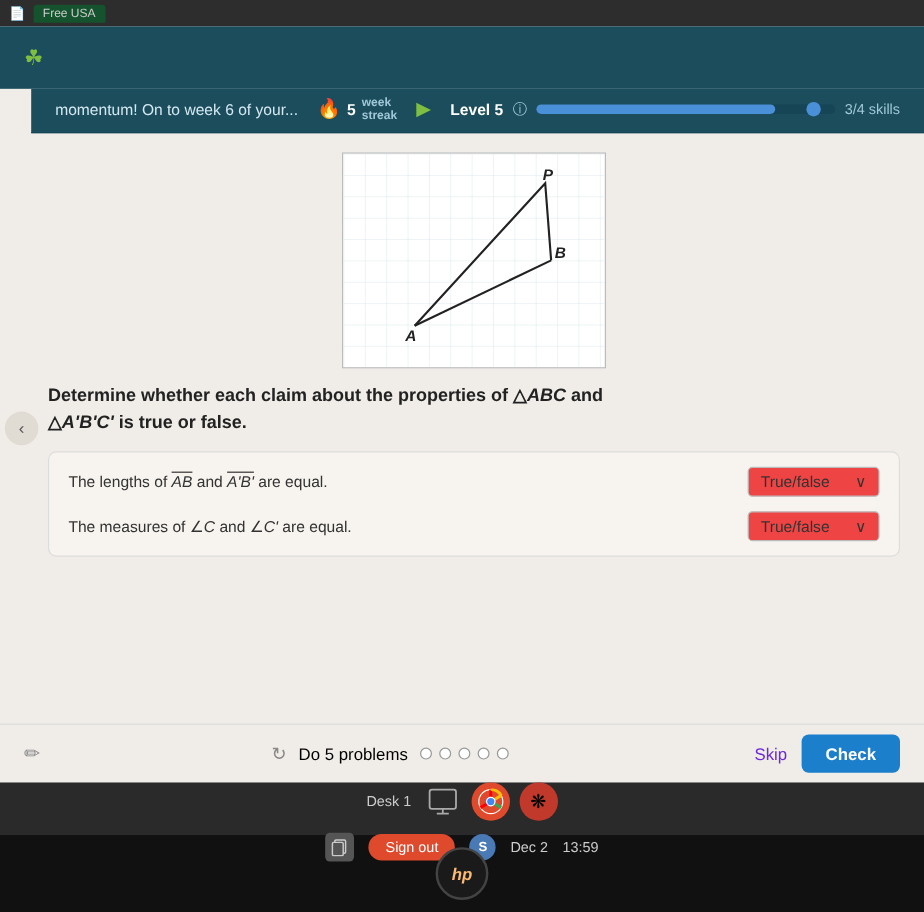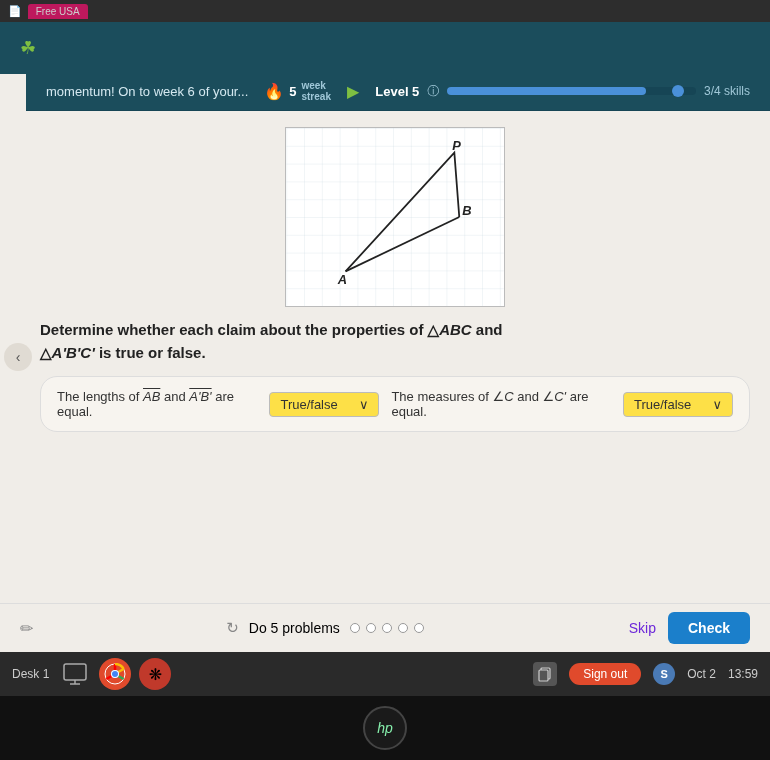--- a/index.html
+++ b/index.html
@@ -18,21 +18,21 @@
       display: flex;
       align-items: center;
       padding: 0 8px;
       gap: 6px;
     }
     .browser-chrome-icon {
       color: #aaa;
       font-size: 11px;
     }
     .browser-tab {
-      background: #be185d;
+      background: #14532d;
       color: #ccc;
       font-size: 10px;
       padding: 2px 8px;
       border-radius: 3px 3px 0 0;
     }
 
     
     .main-content {
       background: #f0ede8;
       height: 630px;
@@ -229,44 +229,44 @@
       line-height: 1.5;
     }
     .math-var {
       font-style: italic;
     }
 
     
     .claims-container {
       background: #f7f4ef;
       border: 1px solid #ddd;
-      border-radius: 17px;
+      border-radius: 7px;
       padding: 12px 16px;
       display: flex;
-      flex-direction: row;
+      flex-direction: column;
       gap: 12px;
     }
     .claim-row {
       display: flex;
       align-items: center;
       justify-content: space-between;
       gap: 12px;
     }
     .claim-text {
       font-size: 13px;
       color: #333;
       flex: 1;
     }
     .claim-text span.overline {
       text-decoration: overline;
       font-style: italic;
     }
     .true-false-select {
       border: 1px solid #bbb;
-      background: #fde047;
+      background: #ef4444;
       border-radius: 4px;
       padding: 4px 10px;
       font-size: 13px;
       color: #333;
       cursor: pointer;
       display: flex;
       align-items: center;
       gap: 6px;
       min-width: 110px;
       justify-content: space-between;
@@ -334,20 +334,21 @@
 
     
     .taskbar {
       background: #2a2a2a;
       height: 44px;
       display: flex;
       align-items: center;
       padding: 0 12px;
       gap: 10px;
       justify-content: space-between;
+      flex-direction: column;
     }
     .taskbar-left {
       display: flex;
       align-items: center;
       gap: 10px;
     }
     .taskbar-label {
       color: #ccc;
       font-size: 12px;
     }
@@ -434,24 +435,24 @@
     }
     .hp-logo {
       width: 44px;
       height: 44px;
       background: #1a1a1a;
       border-radius: 50%;
       border: 2px solid #444;
       display: flex;
       align-items: center;
       justify-content: center;
-      color: #86efac;
+      color: #fdba74;
       font-size: 14px;
       font-style: italic;
-      font-weight: normal;
+      font-weight: bold;
     }
   </style>
 </head>
 <body>
 
 <div class="browser-chrome">
   <span class="browser-chrome-icon">📄</span>
   <span class="browser-tab">Free USA</span>
 </div>
 
@@ -592,21 +593,21 @@
   </div>
   <div class="taskbar-right">
     <div class="copy-icon-box">
       <svg width="16" height="16" viewBox="0 0 16 16">
         <rect x="4" y="2" width="9" height="11" rx="1" fill="none" stroke="#ccc" stroke-width="1.2"></rect>
         <rect x="2" y="4" width="9" height="11" rx="1" fill="#555" stroke="#ccc" stroke-width="1.2"></rect>
       </svg>
     </div>
     <button class="signout-btn">Sign out</button>
     <div class="s-badge">S</div>
-    <span class="taskbar-date">Oct 2</span>
+    <span class="taskbar-date">Dec 2</span>
     <span class="taskbar-time">13:59</span>
   </div>
 </div>
 
 <div class="hp-logo-area">
   <div class="hp-logo">
     <span>hp</span>
   </div>
 </div>
 

